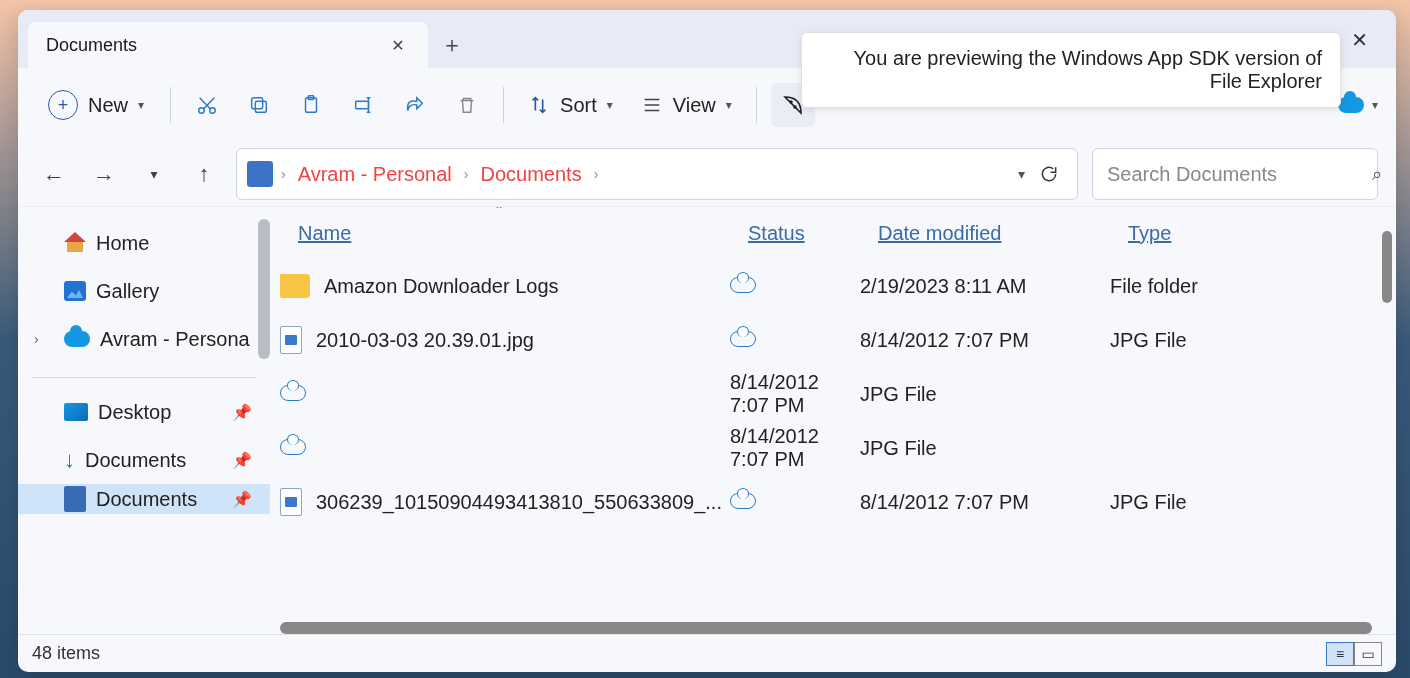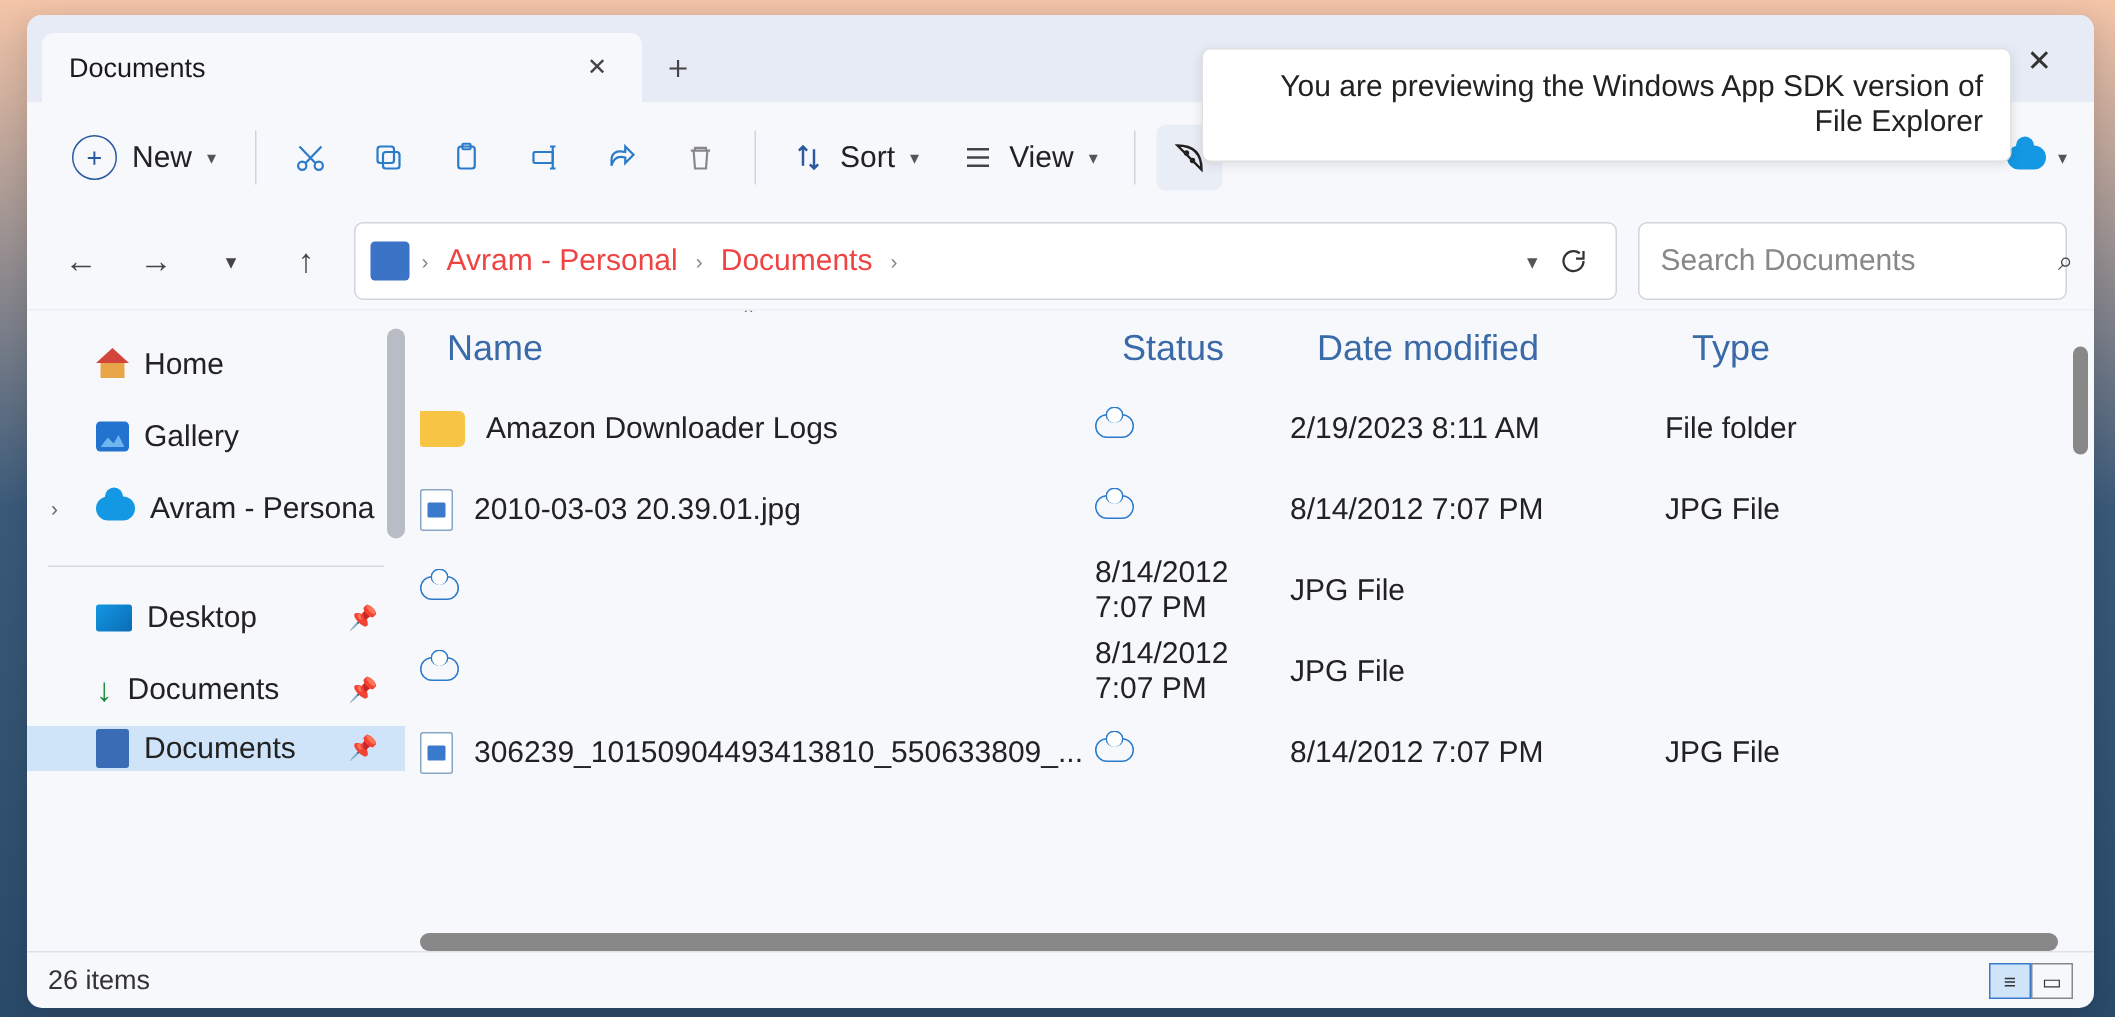--- a/index.html
+++ b/index.html
@@ -52,21 +52,21 @@
   .body { flex:1; display:flex; overflow:hidden; border-top: 1px solid #eceef3; }
   .sidebar { width: 252px; position:relative; padding-top: 12px; }
   .side-item { height: 48px; display:flex; align-items:center; padding-left: 46px; gap: 10px; font-size: 20px; color: #222; cursor:pointer; position:relative; }
   .side-item.active { background: #cfe4f8; }
   .side-item .expand { position:absolute; left: 16px; color:#666; font-size:14px; }
   .side-item .pin { position:absolute; right: 18px; color:#888; font-size:16px; }
   .side-sep { height:1px; background:#d8dbe2; margin: 14px 14px 10px 14px; }
   .side-scroll-track { position:absolute; right:0; top:12px; width:12px; height:140px; background:#b8bcc4; border-radius:6px; }
 
   .content { flex:1; display:flex; flex-direction:column; position:relative; overflow:hidden; }
-  .columns { display:grid; grid-template-columns: 450px 130px 250px 1fr; height: 52px; align-items:center; padding-left: 28px; color:#3a6aa8; font-size: 24px; border-bottom: 0px solid #eee; }
+  .columns { display:grid; grid-template-columns: 450px 130px 250px 1fr; height: 52px; align-items:center; padding-left: 28px; color:#3a6aa8; font-size: 20px; border-bottom: 0px solid #eee; text-decoration: underline; }
   .col-hdr { cursor:pointer; display:flex; align-items:center; gap:6px; }
   .sort-ind { position:absolute; left: 224px; top: -4px; font-size:12px; color:#666; }
   .rows { flex:1; overflow:hidden; }
   .row { display:grid; grid-template-columns: 450px 130px 250px 1fr; height: 54px; align-items:center; padding-left: 10px; font-size: 20px; color:#222; }
   .row .cell-name { display:flex; align-items:center; gap:14px; overflow:hidden; white-space:nowrap; text-overflow:ellipsis; }
   .row .cell-name span.fn { overflow:hidden; text-overflow:ellipsis; white-space:nowrap; }
   .folder-icon { width:30px; height:24px; background:#f8c445; border-radius: 2px 4px 4px 2px; position:relative; flex-shrink:0; }
   .folder-icon::before { content:''; position:absolute; top:-5px; left:0; width:12px; height:6px; background:#f8c445; border-radius:2px 2px 0 0; }
   .file-icon { width:22px; height:28px; border:1.5px solid #88a5c4; background:#fff; border-radius:2px; position:relative; flex-shrink:0; display:flex; align-items:center; justify-content:center; }
   .file-icon::after { content:''; width:12px; height:10px; background:#3a7acc; border-radius:1px; }
@@ -291,21 +291,21 @@
             <div>8/14/2012 7:07 PM</div>
             <div>JPG File</div>
           </div>
         </div>
       <div class="hscroll"></div>
       <div class="vscroll"></div>
     </div>
   </div>
 
   <div class="statusbar">
-    <span>26 items</span>
+    <span>48 items</span>
     <span class="status-fill"></span>
     <div class="view-toggle">
       <div class="vt-btn active">≡</div>
       <div class="vt-btn">▭</div>
     </div>
   </div>
 
 </div>
 
 </body></html>

